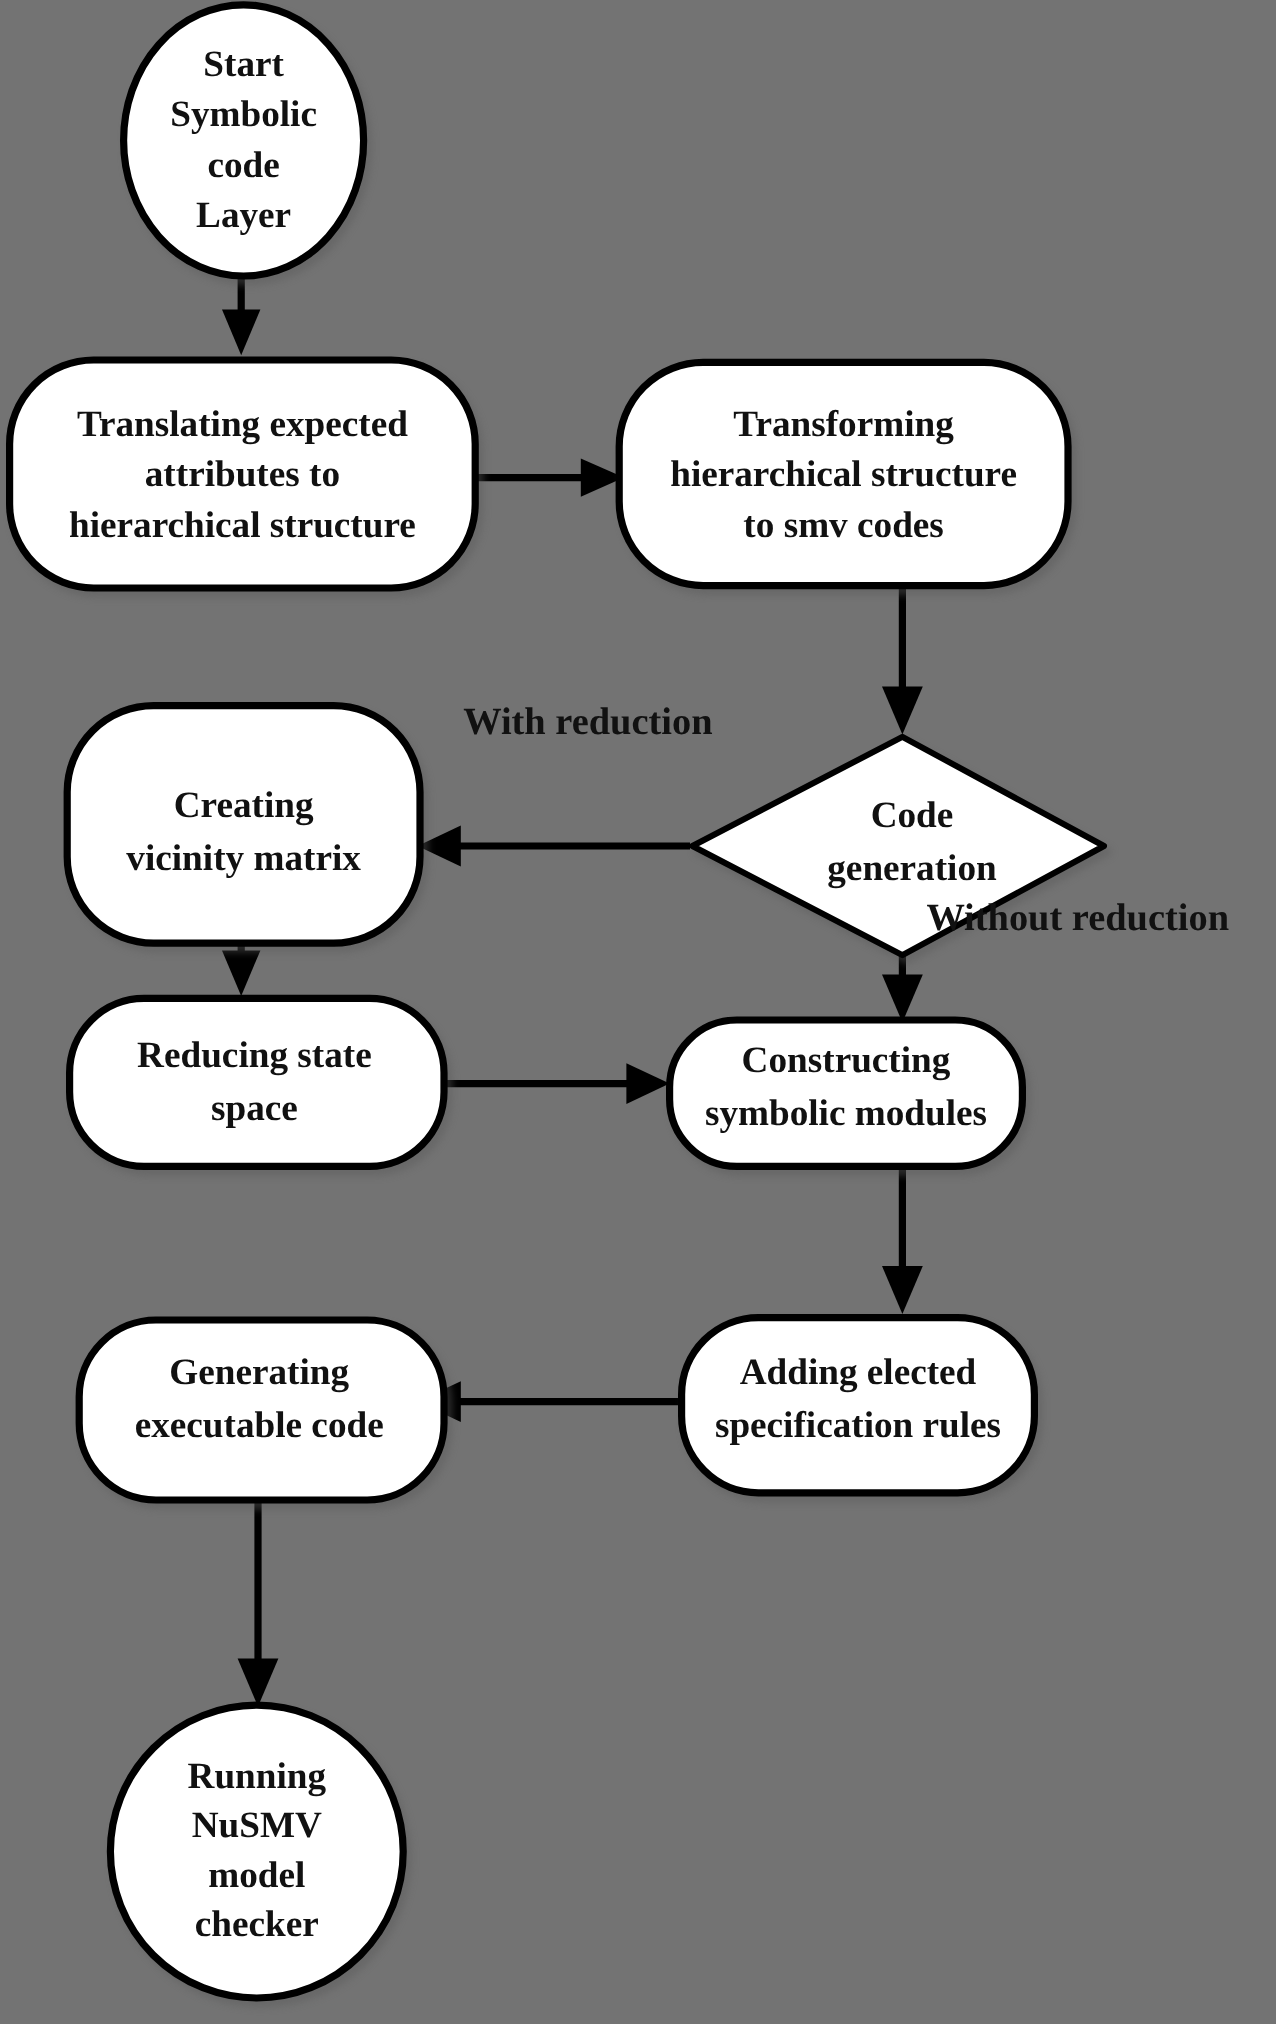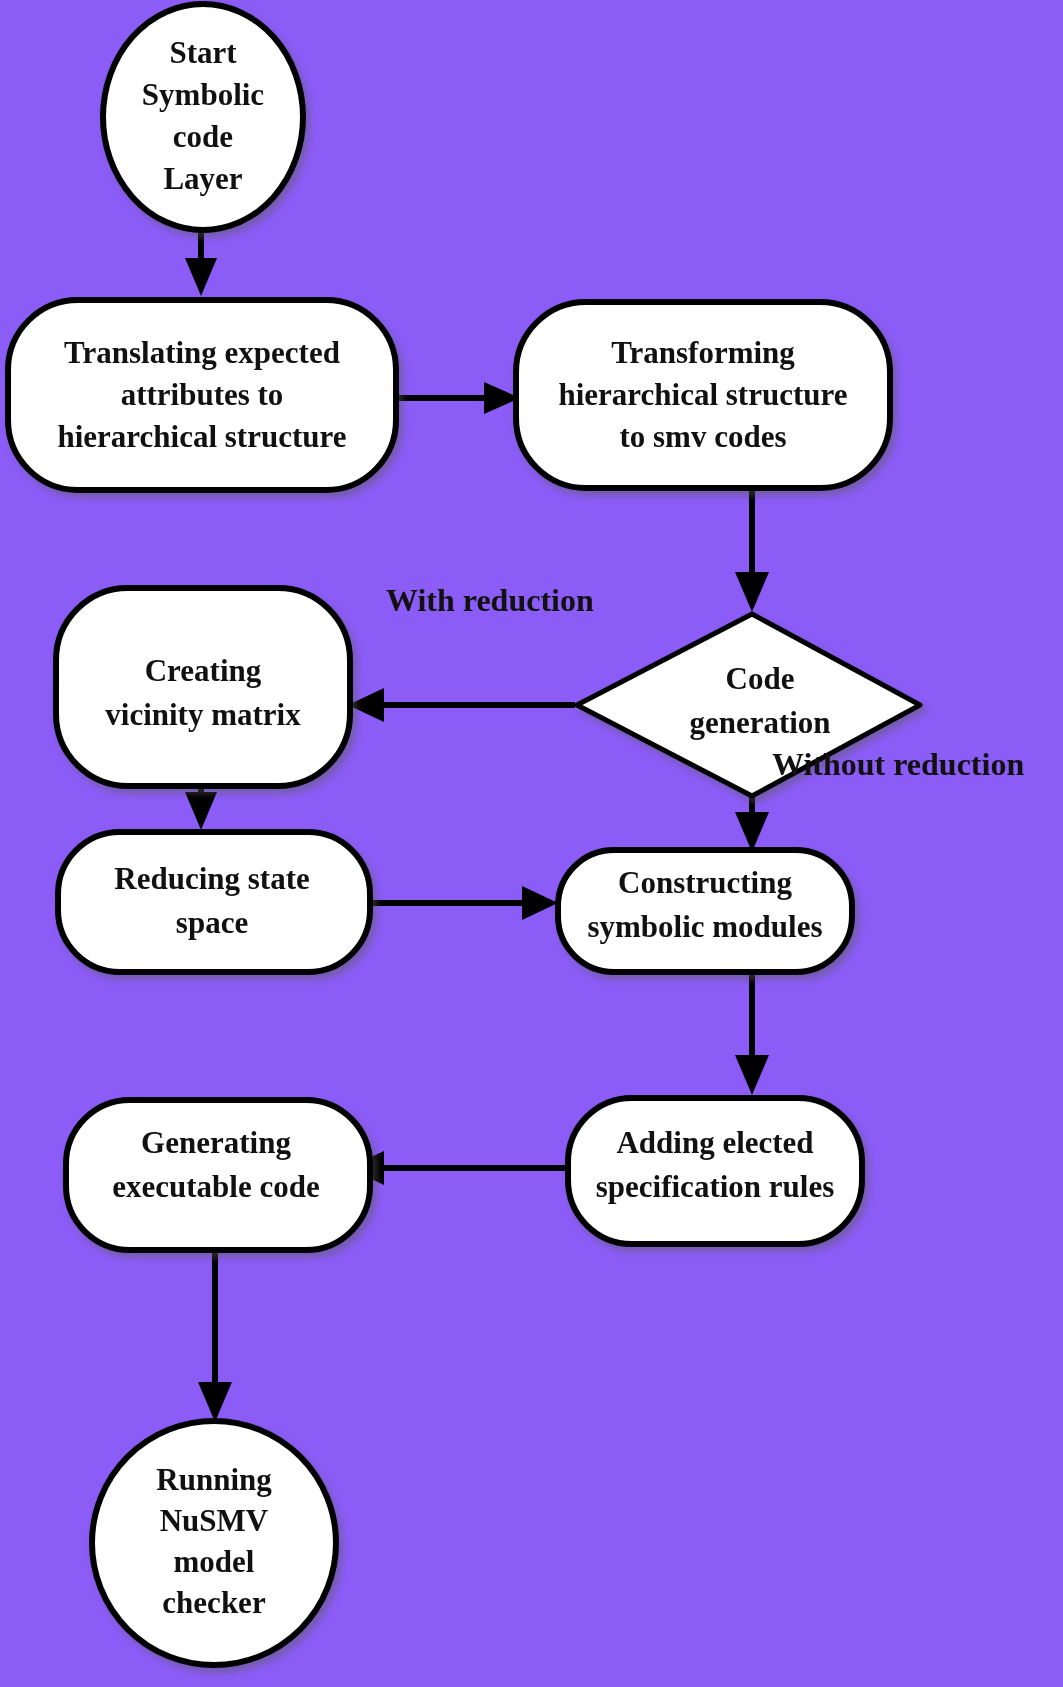--- a/index.html
+++ b/index.html
@@ -7,21 +7,21 @@
     padding: 0;
     background: #ffffff;
   }
   body {
     font-family: "Liberation Serif", "DejaVu Serif", serif;
   }
   #flowchart-root {
     position: relative;
     width: 1063px;
     height: 1687px;
-    background: #8b5cf6;
+    background: #737373;
     overflow: hidden;
   }
   svg#flow-svg {
     display: block;
     width: 1063px;
     height: 1687px;
   }
   .node-shape {
     fill: #ffffff;
     stroke: #000000;

